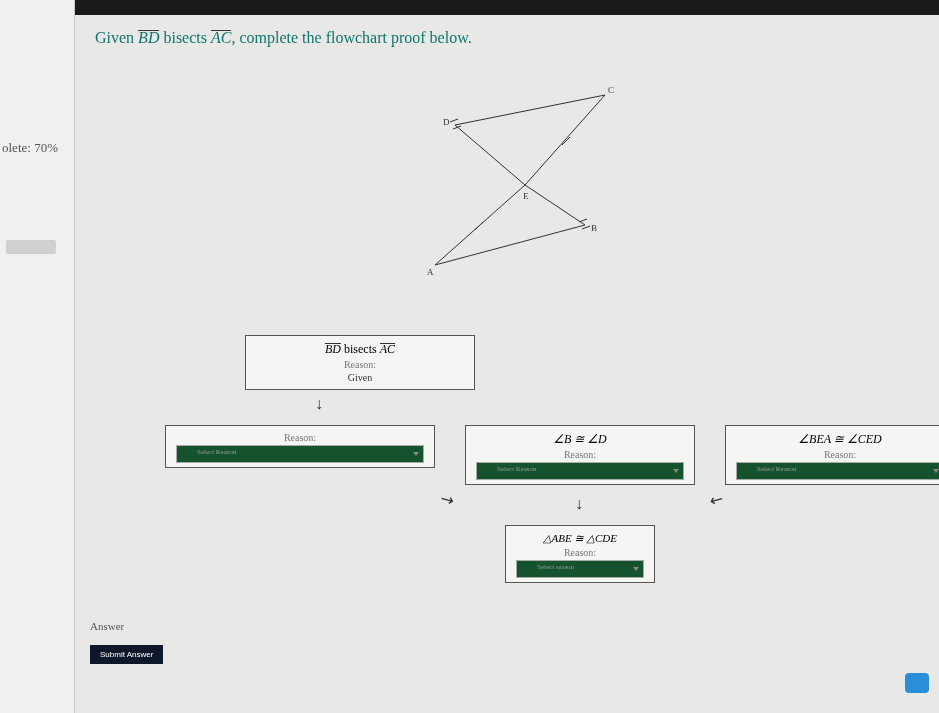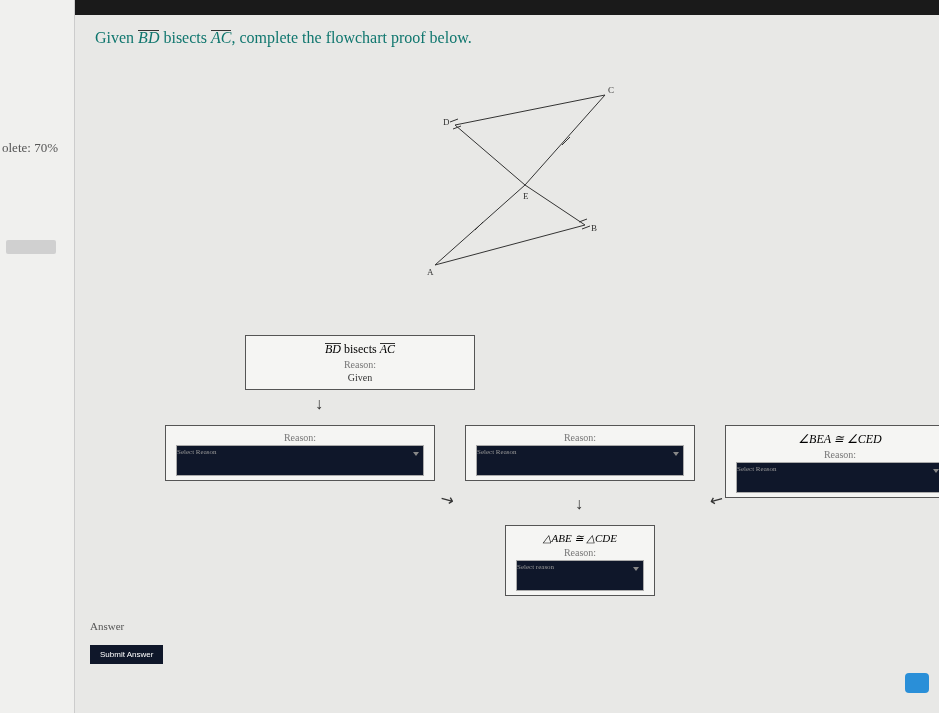--- a/index.html
+++ b/index.html
@@ -11,21 +11,21 @@
 .main { position: absolute; left: 75px; top: 15px; right: 0; bottom: 0; padding: 14px 20px; }
 .prompt { font-size: 16px; color: #0f766e; margin-bottom: 10px; }
 .diagram { position: absolute; left: 340px; top: 60px; width: 220px; height: 210px; }
 .diagram svg { width: 100%; height: 100%; }
 .dlabel { font-size: 9px; font-family: serif; fill: #333; }
 .proof-area { position: absolute; top: 320px; left: 90px; right: 20px; }
 .box { position: absolute; border: 1px solid #555; background: #f5f5f3; padding: 6px 10px; text-align: center; }
 .box-title { font-size: 12px; margin-bottom: 2px; }
 .box-sub { font-size: 10px; color: #777; margin-bottom: 2px; }
 .box-reason { font-size: 10px; color: #333; }
-.select-reason { border: 1px solid #aaa; background: #0f172a; height: 31px; font-size: 7px; color: #999; padding: 2px 0; text-align: left; position: relative; }
+.select-reason { border: 1px solid #aaa; background: #14532d; height: 18px; font-size: 7px; color: #999; padding: 2px 20px; text-align: left; position: relative; }
 .select-reason::after { content: ''; position: absolute; right: 4px; top: 6px; border-left: 3px solid transparent; border-right: 3px solid transparent; border-top: 4px solid #888; }
 .arrow { position: absolute; font-size: 16px; color: #333; }
 .answer-label { position: absolute; left: 90px; top: 620px; font-size: 11px; color: #555; }
 .submit-btn { position: absolute; left: 90px; top: 645px; background: #0f172a; color: #fff; font-size: 8px; padding: 5px 10px; border: none; cursor: pointer; }
 .chat-icon { position: absolute; right: 10px; bottom: 20px; width: 24px; height: 20px; background: #2a8fd8; border-radius: 4px; }
 .overline-span { display: inline-block; border-top: 1px solid #333; line-height: 0.9; }
 </style>
 </head>
 <body>
 
@@ -74,20 +74,21 @@
     </div>
 
     <div class="arrow" style="left:150px; top:60px;">↓</div>
 
     <div class="box" style="left:0; top:90px; width:270px; padding-bottom:4px;">
       <div class="box-sub">Reason:</div>
       <div class="select-reason">Select Reason</div>
     </div>
 
     <div class="box" style="left:300px; top:90px; width:230px; padding-bottom:4px;">
+      <div class="box-title"><i>∠B ≅ ∠D</i></div>
       <div class="box-sub">Reason:</div>
       <div class="select-reason">Select Reason</div>
     </div>
 
     <div class="box" style="left:560px; top:90px; width:230px; padding-bottom:4px;">
       <div class="box-title"><i>∠BEA ≅ ∠CED</i></div>
       <div class="box-sub">Reason:</div>
       <div class="select-reason">Select Reason</div>
     </div>
 

